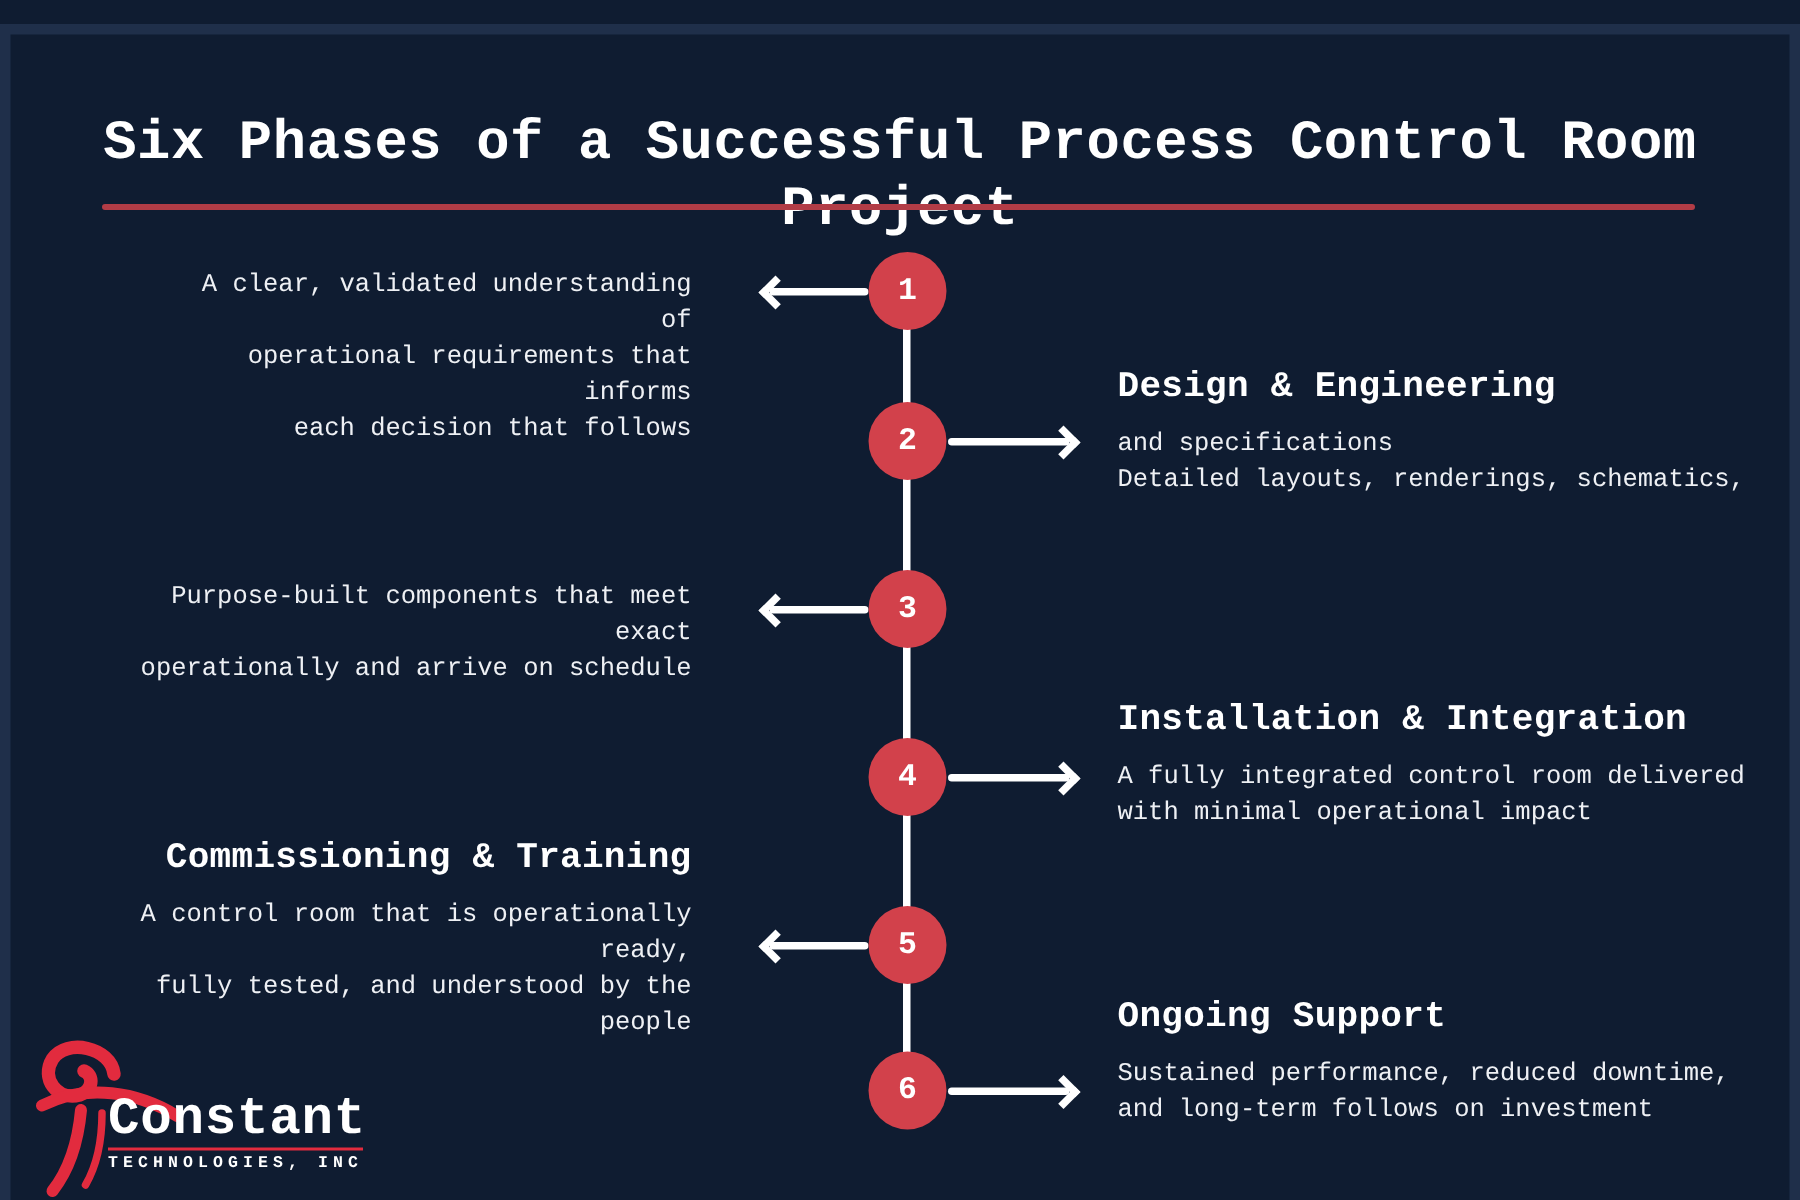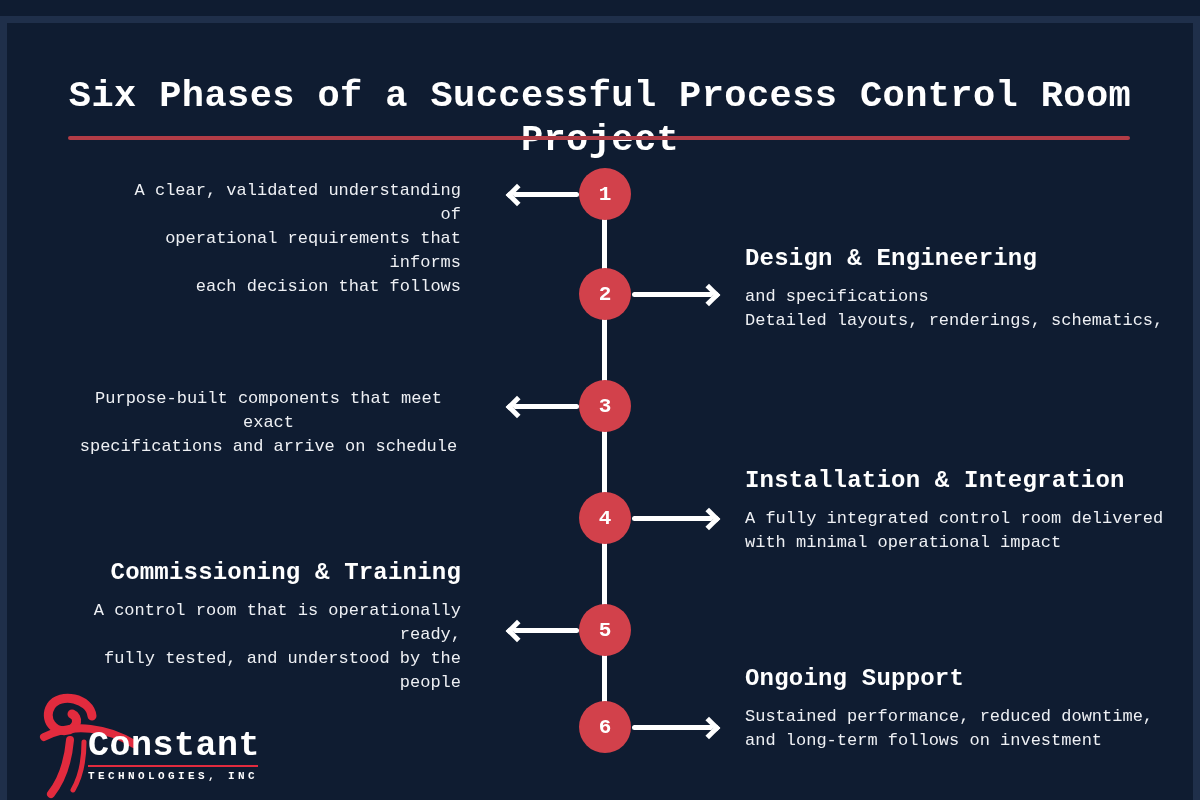--- a/index.html
+++ b/index.html
@@ -55,21 +55,21 @@
   .phase-left{right:739px;width:450px;text-align:right;}
   .phase-right{left:745px;width:430px;text-align:left;}
   .phase h2{
     margin:0;font-size:24px;font-weight:600;line-height:30px;
     letter-spacing:0.2px;color:#ffffff;
   }
   .desc{margin-top:11px;font-size:17px;line-height:24px;color:#eef0f4;font-weight:400;}
   .phase-left .desc{margin-left:auto;}
   .b1{top:152px}.b2{top:228px}.b3{top:360px}.b4{top:450px}.b5{top:542px}.b6{top:648px}
 
-  .logo{position:absolute;left:26px;top:674px;width:250px;height:110px;z-index:4;}
+  .logo{position:absolute;left:10px;top:674px;width:250px;height:110px;z-index:4;}
   .logo-mark{position:absolute;left:0;top:0;}
   .logo-text{position:absolute;left:62px;top:38px;}
   .logo-word{font-size:35px;font-weight:700;color:#ffffff;letter-spacing:0.5px;line-height:36px;}
   .logo-rule{width:170px;height:2px;background:#e22b3e;margin-top:1px;}
   .logo-sub{margin-top:3px;font-size:11px;font-weight:700;color:#ffffff;letter-spacing:3.4px;}
 </style>
 </head>
 <body>
 
 <div class="canvas">
@@ -115,23 +115,23 @@
 
   <div class="phase phase-right b2">
     <h2>Design &amp; Engineering</h2>
     <div class="desc">
       <div>and specifications</div>
       <div>Detailed layouts, renderings, schematics,</div>
     </div>
   </div>
 
   <div class="phase phase-left b3">
-    <div class="desc" style="width:385px;text-align:center;">
+    <div class="desc" style="width:385px;">
       <div>Purpose-built components that meet exact</div>
-      <div>specifications and arrive on schedule</div>
+      <div>operationally and arrive on schedule</div>
     </div>
   </div>
 
   <div class="phase phase-right b4">
     <h2>Installation &amp; Integration</h2>
     <div class="desc">
       <div>A fully integrated control room delivered</div>
       <div>with minimal operational impact</div>
     </div>
   </div>

